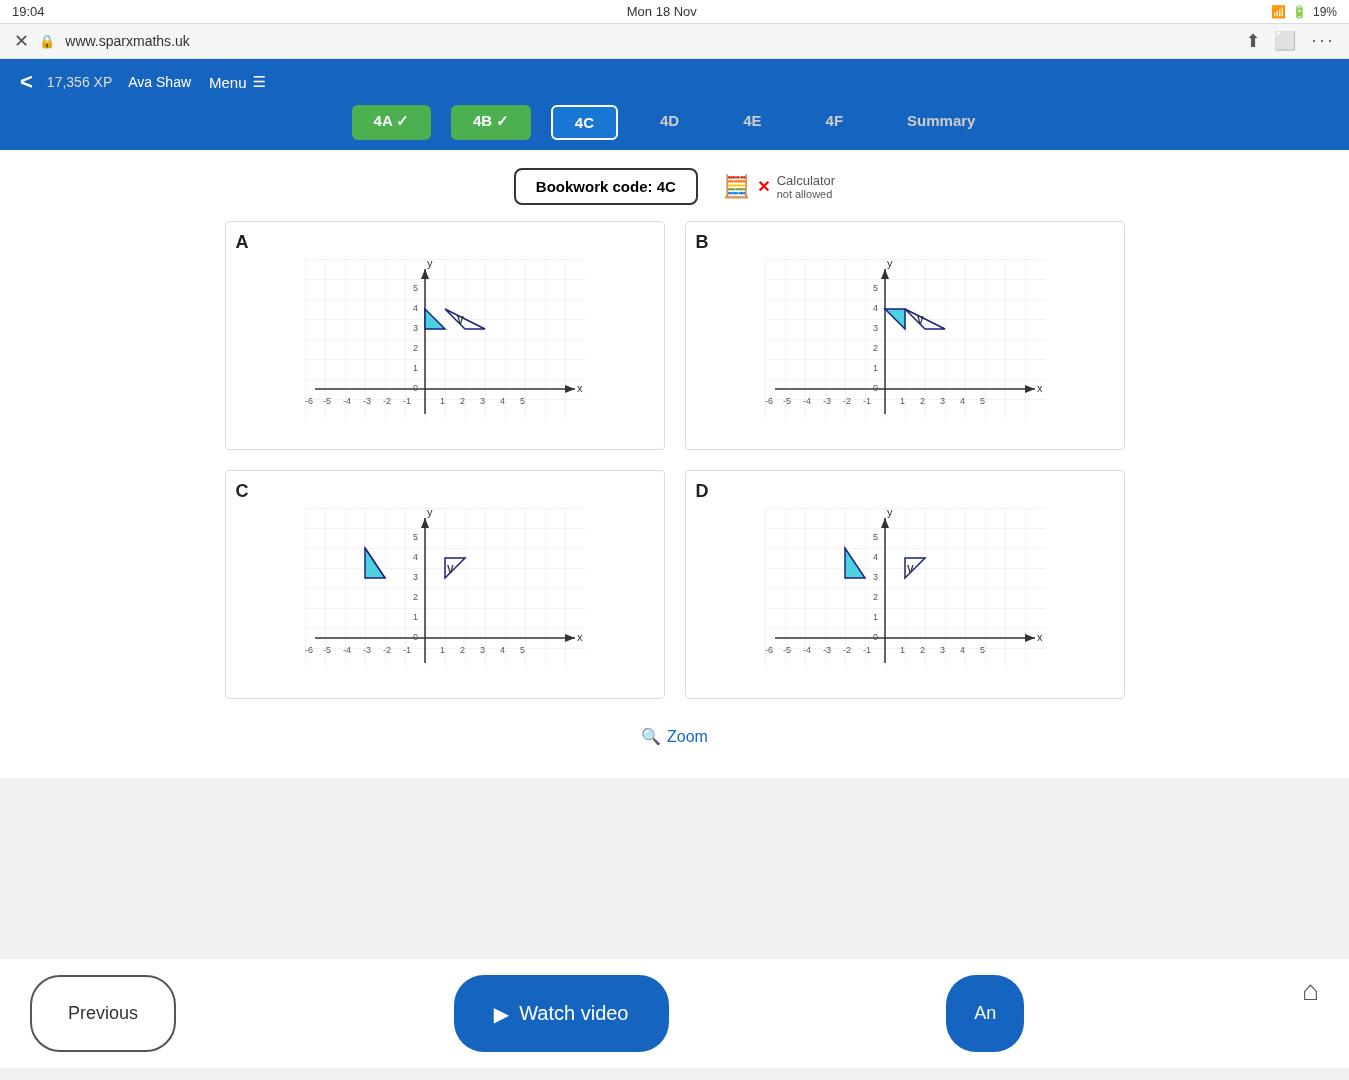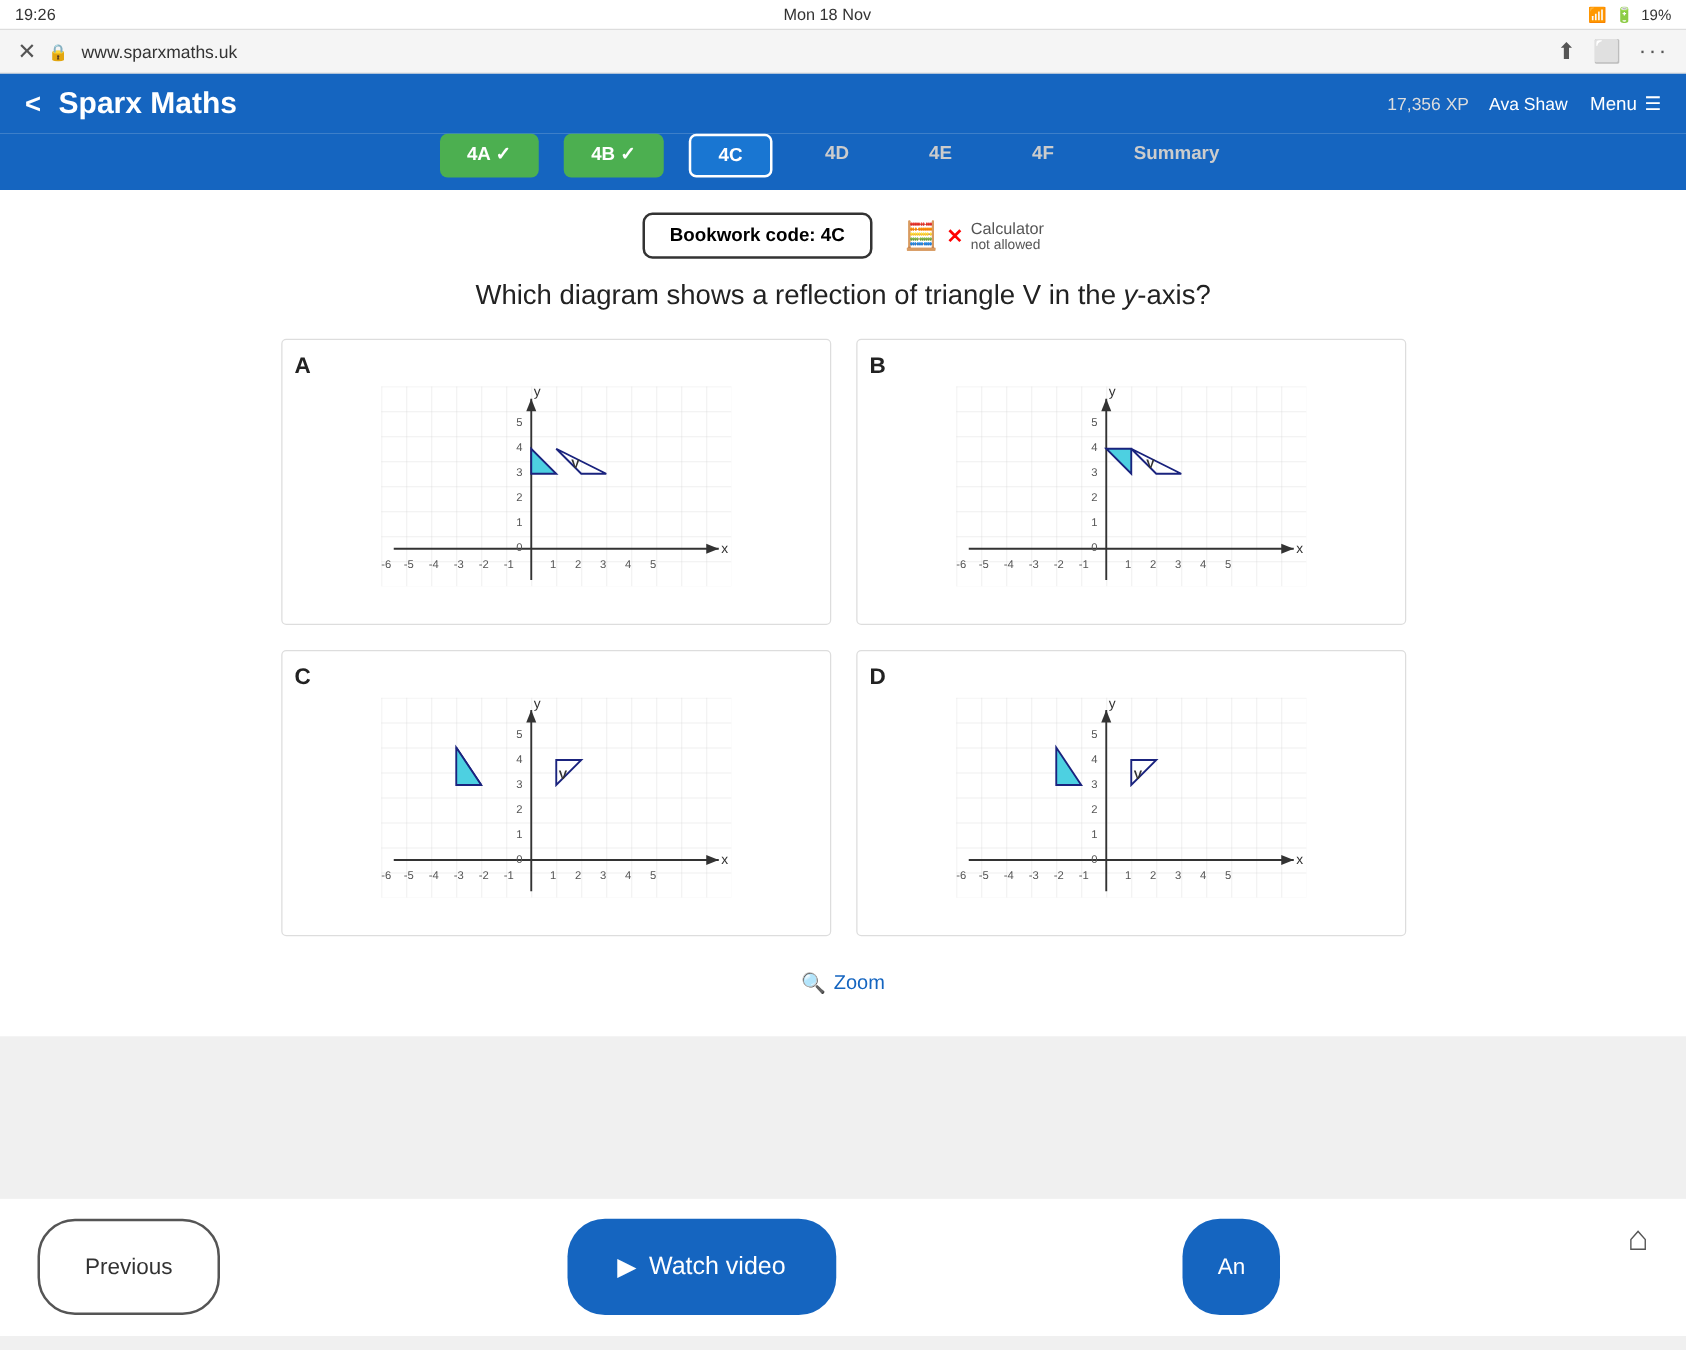--- a/index.html
+++ b/index.html
@@ -205,21 +205,21 @@
     }
     .home-icon-nav { font-size: 28px; color: #555; cursor: pointer; }
 
     
     .arrow-forward { font-size: 22px; color: #555; position: absolute; bottom: 18px; left: 330px; }
   </style>
 </head>
 <body>
 
 <div class="status-bar">
-  <span>19:26</span>
+  <span>19:04</span>
   <span style="margin-left:8px;">Mon 18 Nov</span>
   <div class="status-bar-right">
     <span>📶</span>
     <span>🔋</span>
     <span>19%</span>
   </div>
 </div>
 
 <div class="browser-bar">
   <span class="close-x">✕</span>
@@ -227,21 +227,20 @@
   <span class="url">www.sparxmaths.uk</span>
   <div class="browser-actions">
     <span>⬆</span>
     <span>⬜</span>
     <span class="dots-menu">···</span>
   </div>
 </div>
 
 <div class="app-header">
   <span class="back-btn">&lt;</span>
-  <span class="app-title">Sparx Maths</span>
   <span class="xp-info">17,356 XP</span>
   <span class="user-name">Ava Shaw</span>
   <span class="menu-btn">
     <span>Menu</span> ☰
   </span>
 </div>
 
 <div class="tab-bar">
   <div class="tab completed">4A ✓</div>
   <div class="tab completed">4B ✓</div>
@@ -259,23 +258,20 @@
     <div class="calculator-info">
       <span class="calc-icon">🧮</span>
       <span class="calc-x">✕</span>
       <div>
         <div>Calculator</div>
         <div style="font-size:11px;">not allowed</div>
       </div>
     </div>
   </div>
 
-  <div class="question-text">
-    Which diagram shows a reflection of triangle V in the <em>y</em>-axis?
-  </div>
 
   <div class="diagrams-grid">
 
     <div class="diagram-container">
       <div class="diagram-label">A</div>
       <div class="graph-area">
         <svg class="graph-svg" viewBox="0 0 280 180">
 
           <defs>
             <pattern id="gridA" width="20" height="20" patternUnits="userSpaceOnUse">

